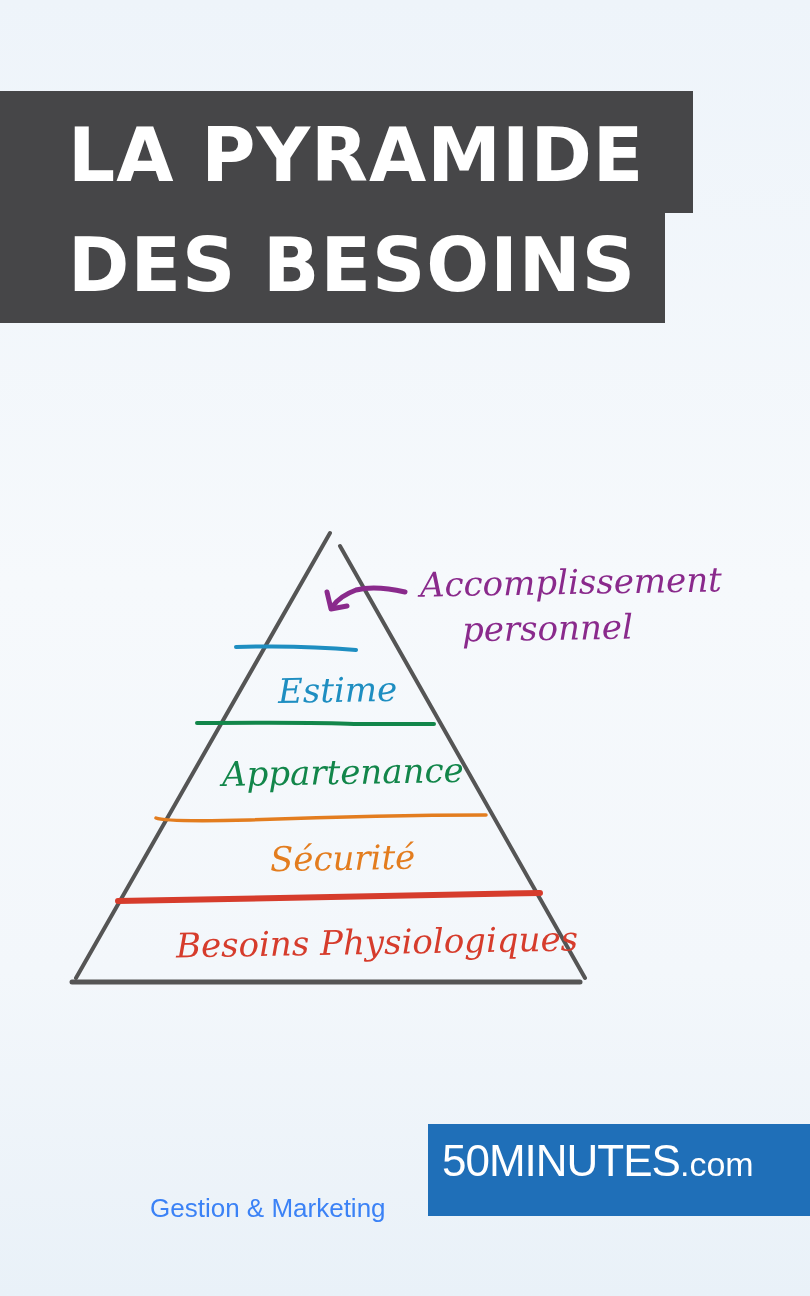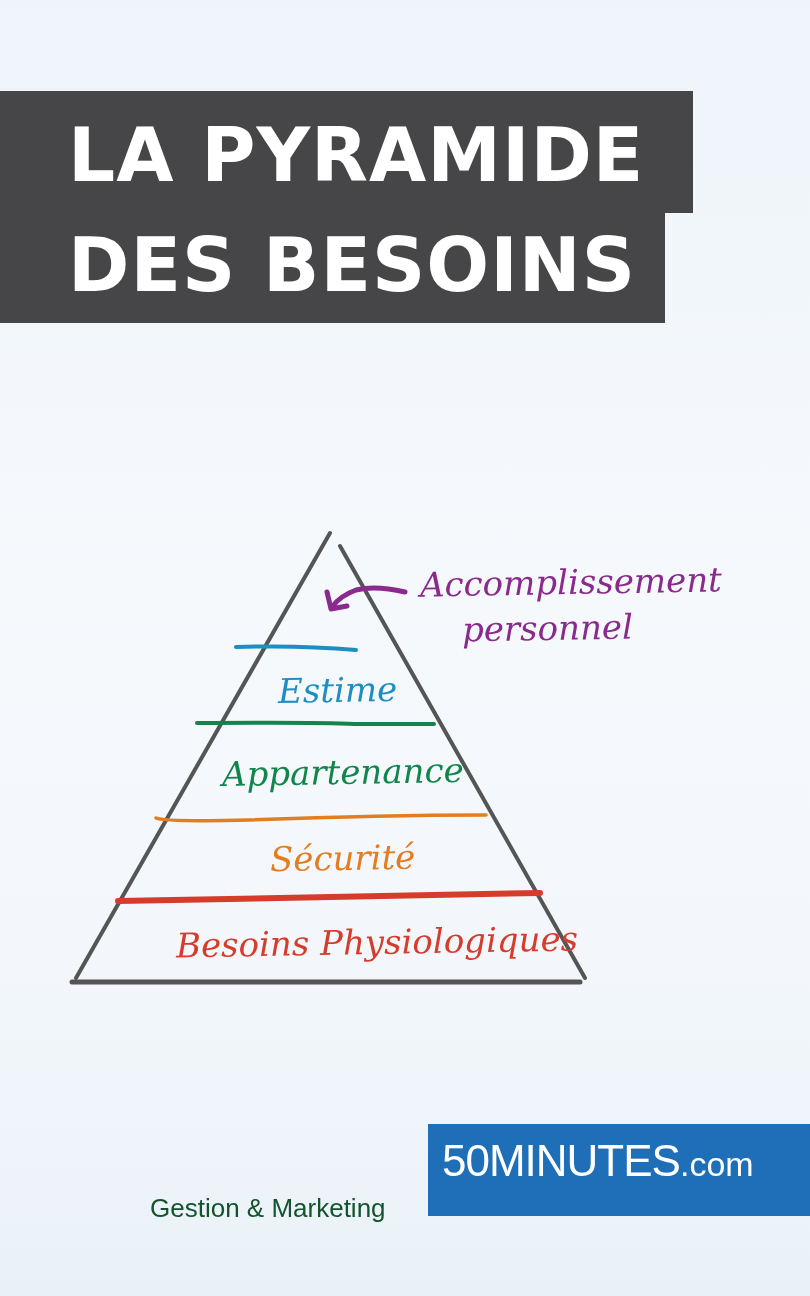--- a/index.html
+++ b/index.html
@@ -31,21 +31,21 @@
       position: absolute; white-space: nowrap; transform: rotate(-1deg);
     }
     .lbl-acc1 { left: 420px; top: 562px; font-size: 34px; color: #8a2a8c; }
     .lbl-acc2 { left: 462px; top: 608px; font-size: 34px; color: #8a2a8c; }
     .lbl-estime { left: 278px; top: 670px; font-size: 34px; color: #1e8ec1; }
     .lbl-appart { left: 222px; top: 752px; font-size: 34px; color: #12864a; }
     .lbl-secu { left: 270px; top: 838px; font-size: 34px; color: #e37d1f; }
     .lbl-besoins { left: 176px; top: 922px; font-size: 34px; color: #d63c2c; }
 
     .footer-text {
-      position: absolute; left: 150px; top: 1193px; font-size: 26px; color: #14532d;
+      position: absolute; left: 150px; top: 1193px; font-size: 26px; color: #3b82f6;
       font-family: "Liberation Sans", sans-serif; white-space: nowrap;
     }
     .brand-box {
       position: absolute; left: 428px; top: 1124px; width: 382px; height: 92px;
       background: #1f6fb8;
     }
     .brand-text {
       position: absolute; left: 14px; top: 12px; color: #ffffff; white-space: nowrap;
       font-family: "Liberation Sans", sans-serif; font-size: 44px; letter-spacing: -1px;
     }

